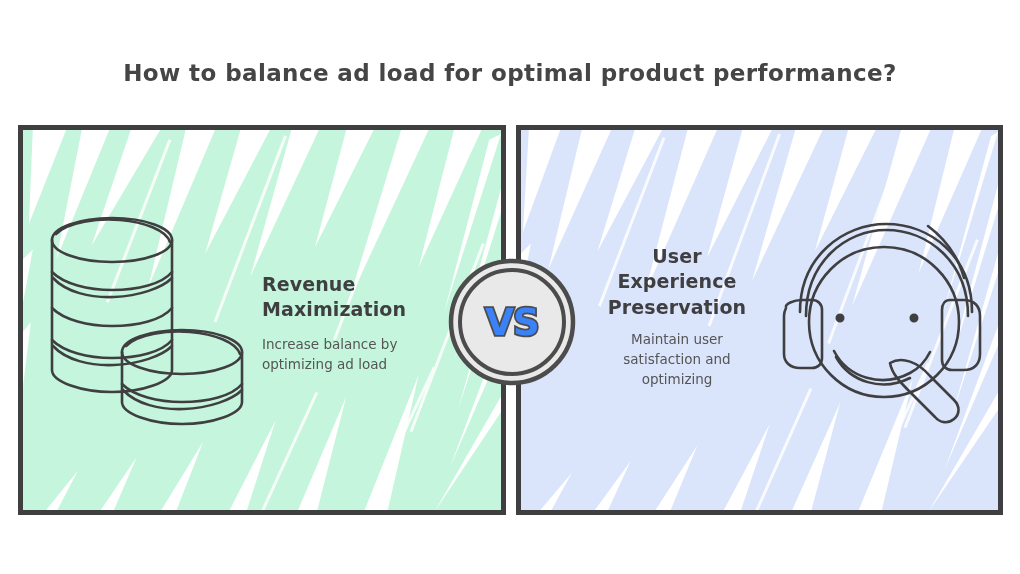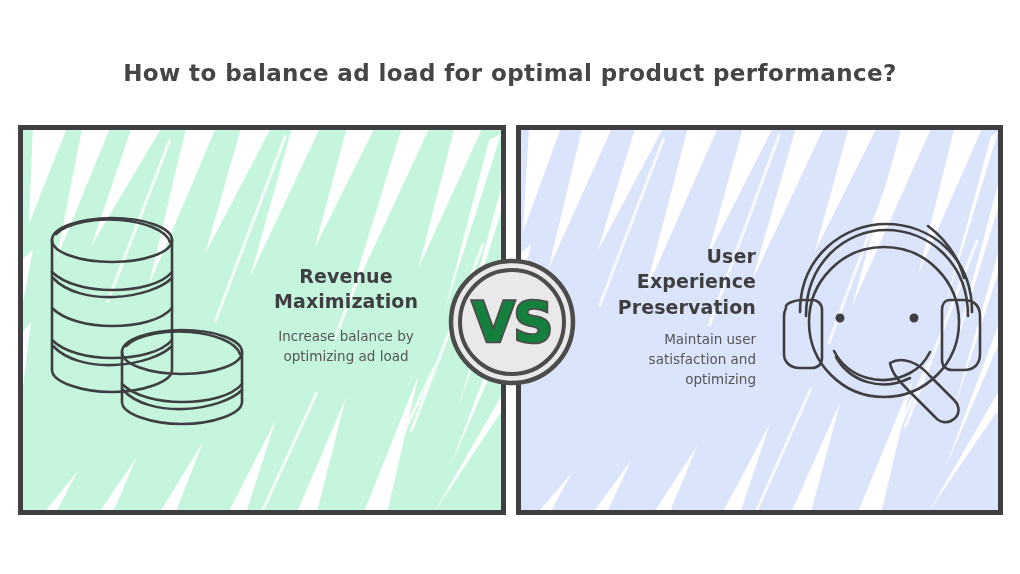--- a/index.html
+++ b/index.html
@@ -57,22 +57,22 @@
     position: absolute;
     inset: 0;
     pointer-events: none;
   }
 
   
   .ptext {
     position: absolute;
     color: #454545;
   }
-  .ptext-left  { left: 262px; top: 264px; width: 168px; text-align: center; }
-  .ptext-right { left: 598px; top: 244px; width: 158px; text-align: right; }
+  .ptext-left  { left: 262px; top: 272px; width: 168px; text-align: left; }
+  .ptext-right { left: 598px; top: 244px; width: 158px; text-align: center; }
 
   .ptext h3 {
     margin: 0;
     font-size: 19px;
     font-weight: bold;
     line-height: 1.33;
     color: #3f3f41;
     letter-spacing: 0.1px;
   }
   .ptext p {
@@ -109,23 +109,23 @@
   }
   .vs-label {
     position: absolute;
     left: 0;
     top: 0;
     width: 128px;
     height: 128px;
     display: flex;
     align-items: center;
     justify-content: center;
-    font-size: 55px;
+    font-size: 37px;
     font-weight: bold;
-    color: #15803d;
+    color: #3b82f6;
     -webkit-text-stroke: 3.5px #4c4c4c;
     paint-order: stroke fill;
     letter-spacing: -1px;
     font-family: "DejaVu Sans", "Liberation Sans", sans-serif;
   }
 </style>
 </head>
 <body>
 
 <div class="canvas">

